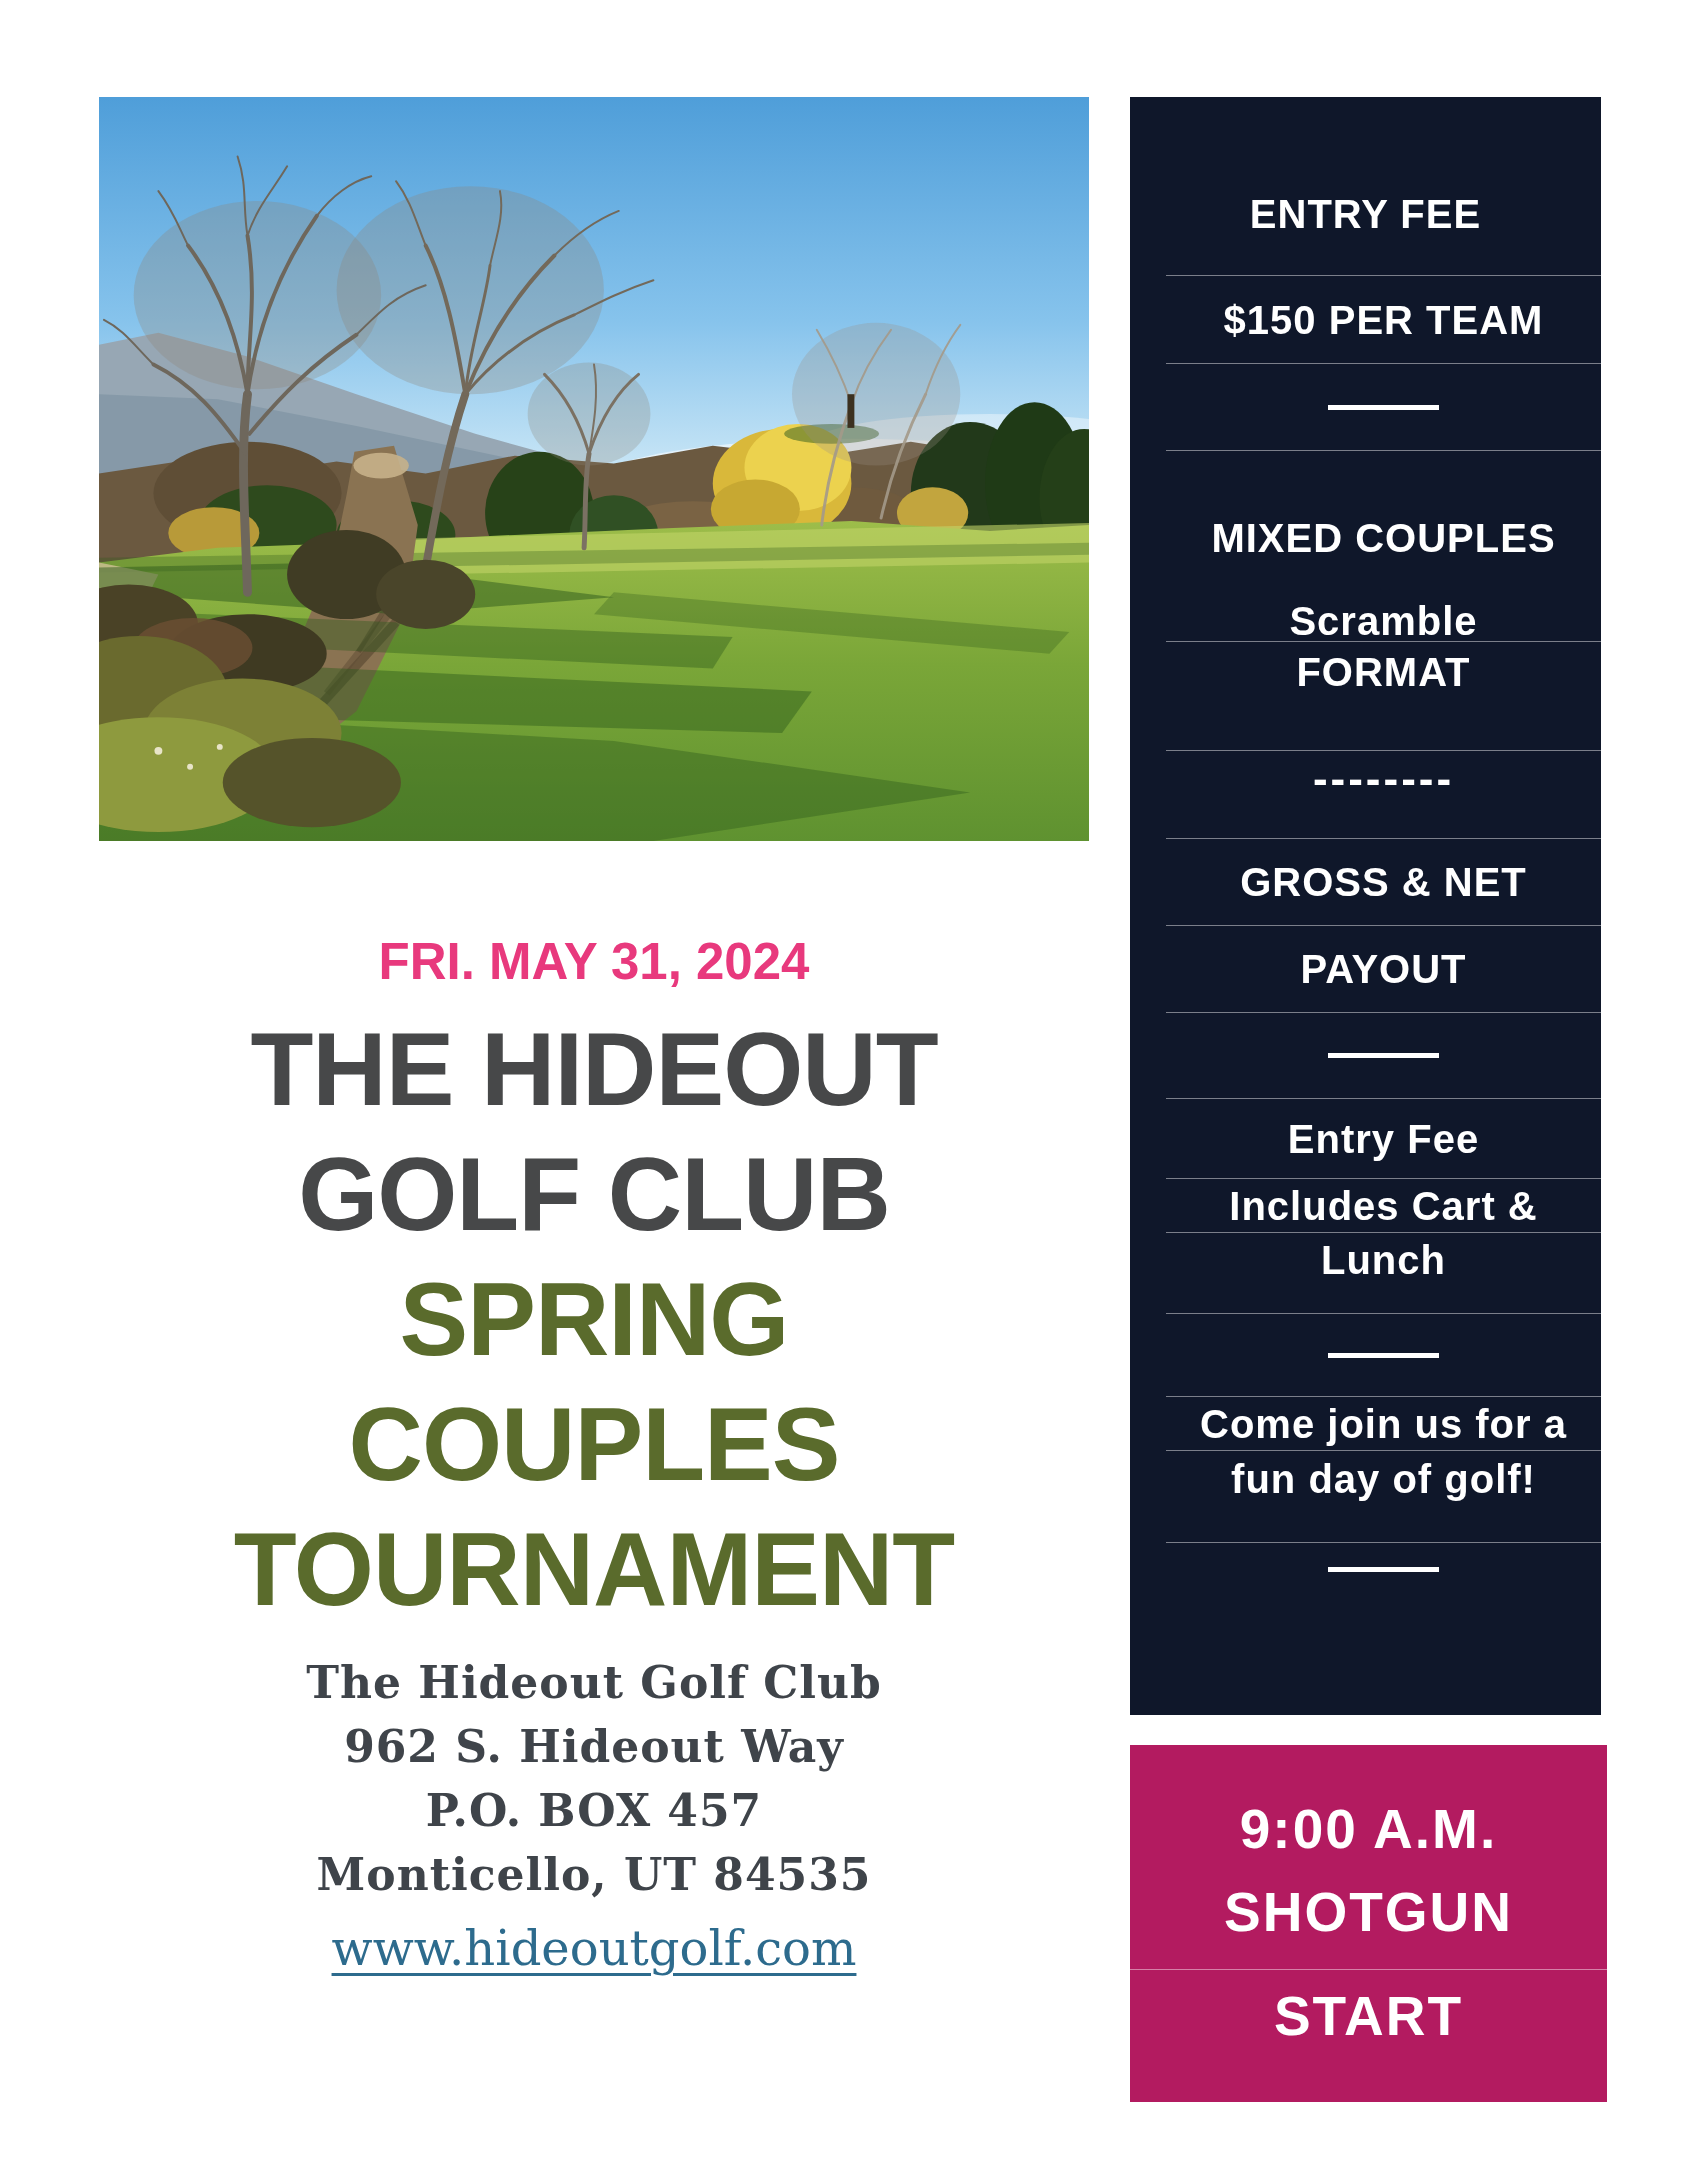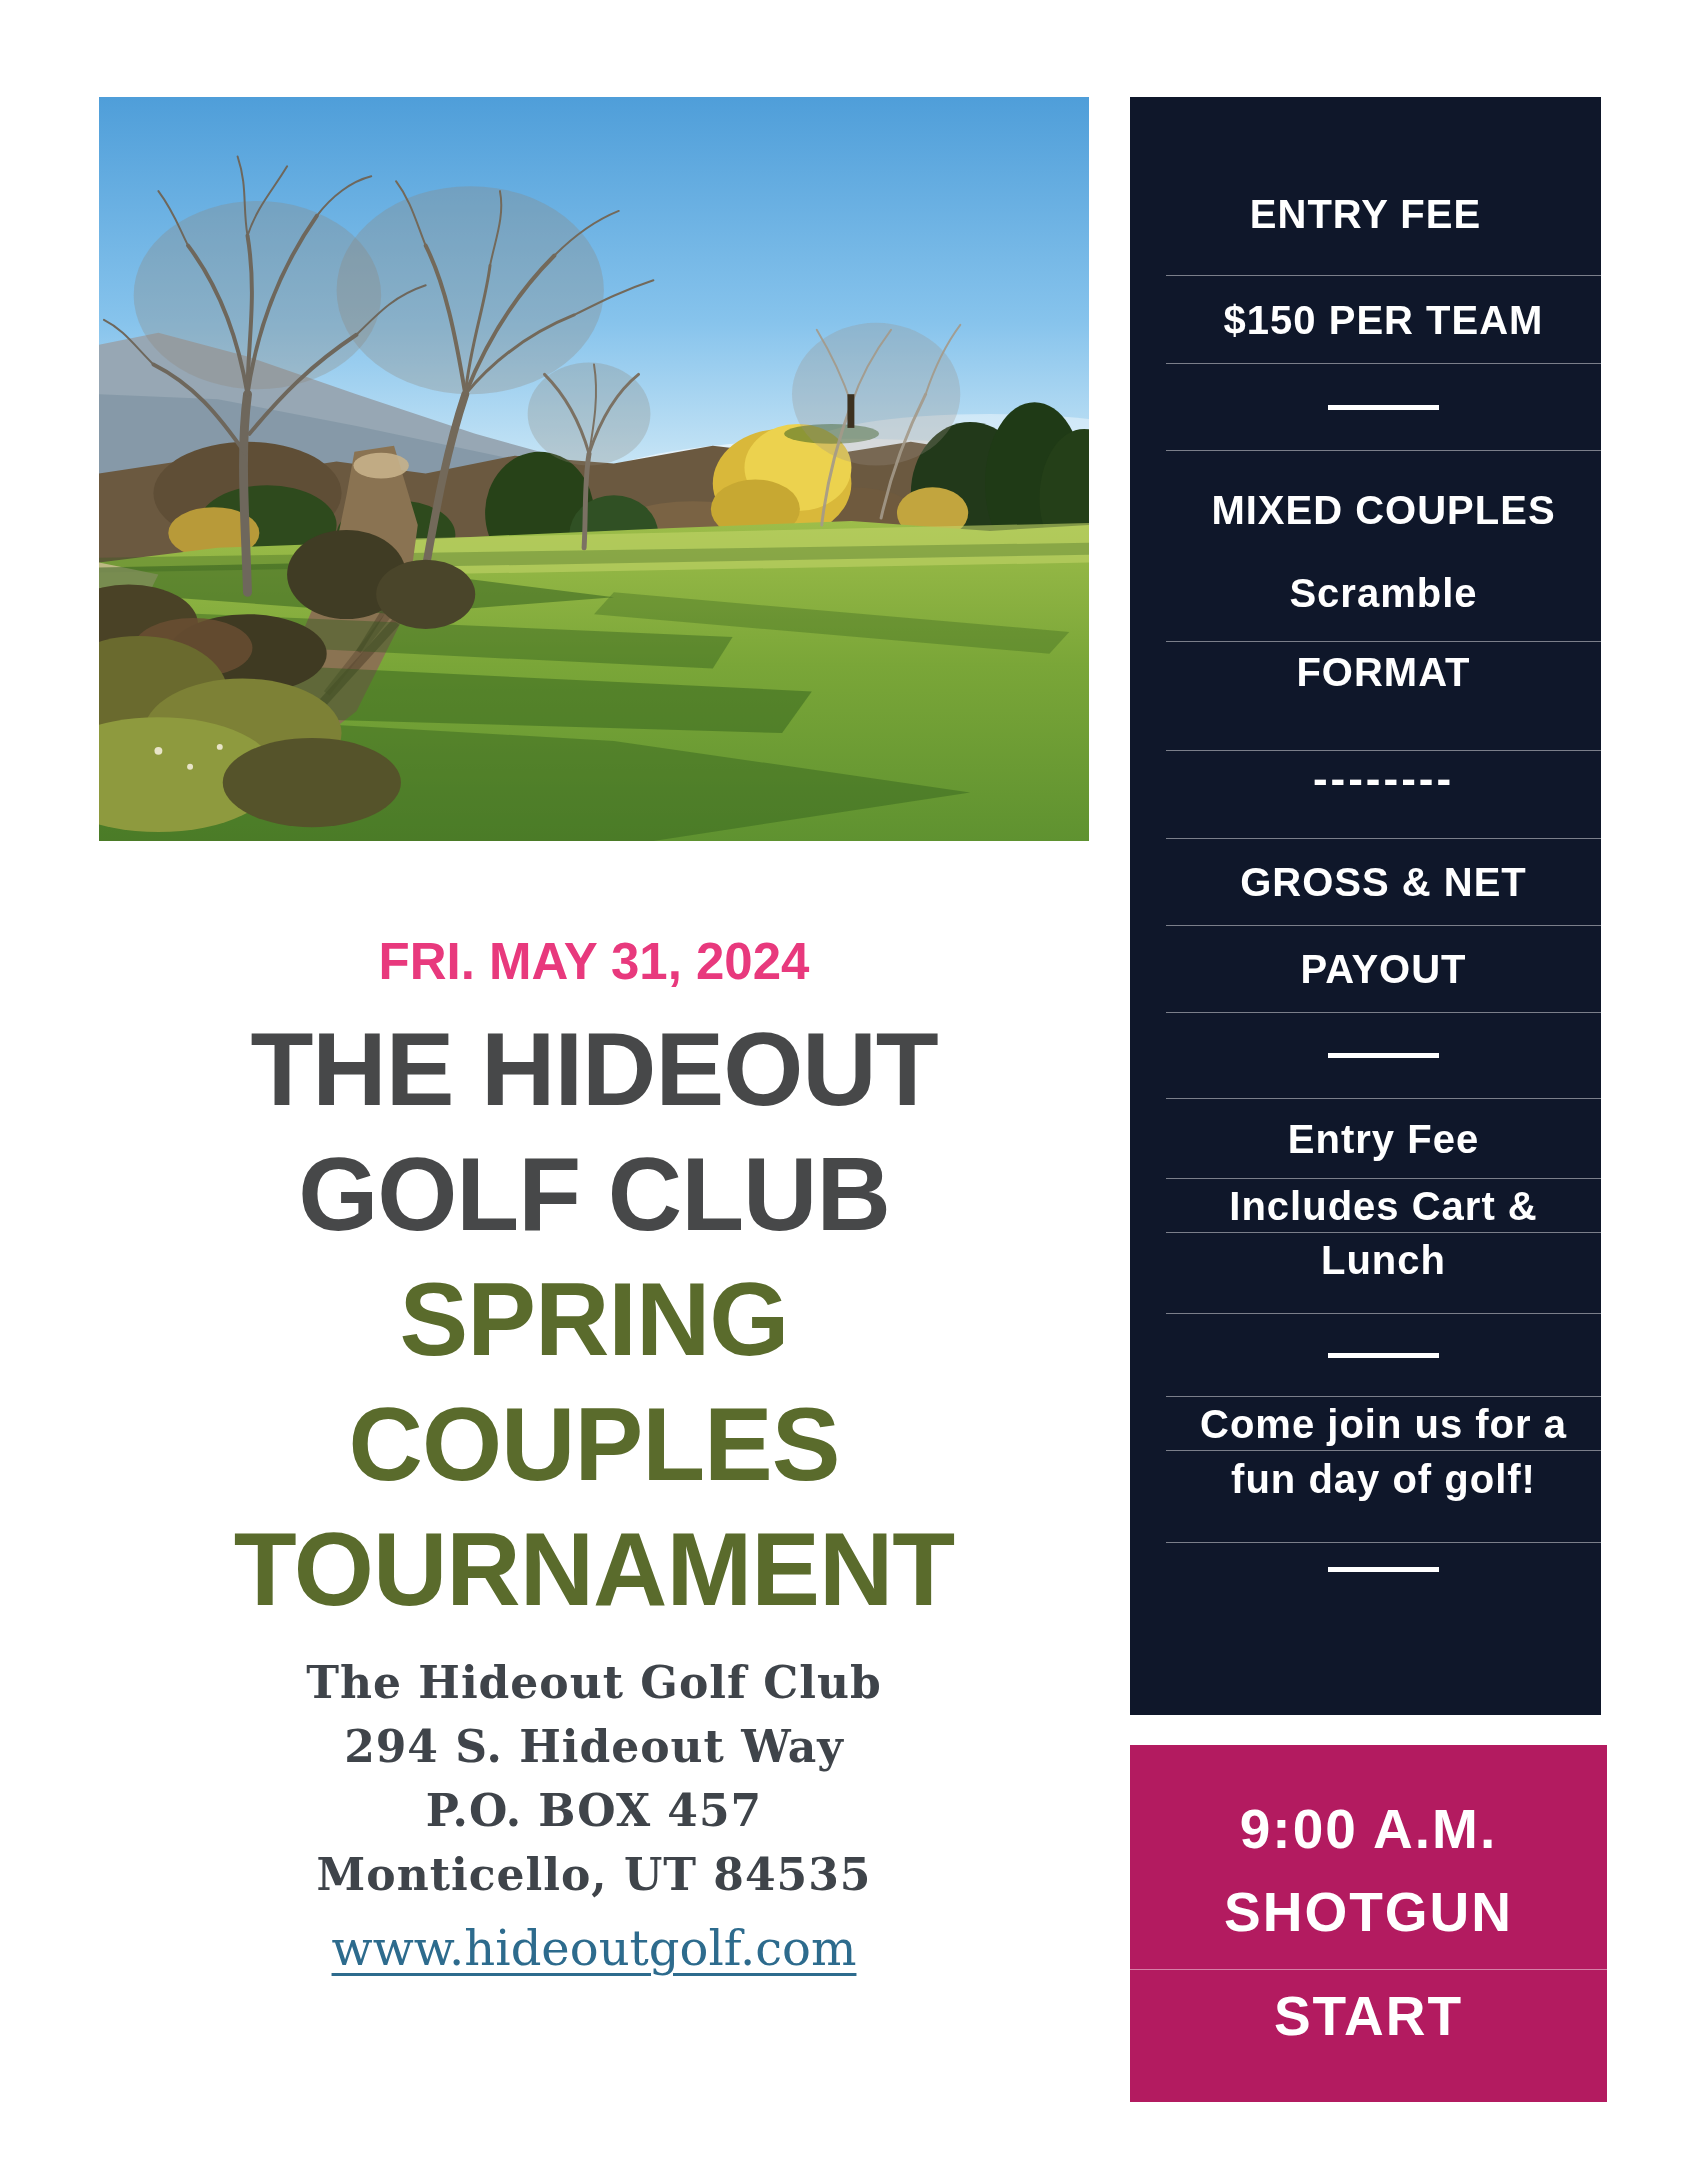--- a/index.html
+++ b/index.html
@@ -41,21 +41,21 @@
   }
   .srow{
     box-sizing:border-box;display:flex;flex-direction:column;align-items:center;
     justify-content:center;color:#ffffff;font-weight:bold;font-size:40px;
     letter-spacing:1px;text-align:center;line-height:40px;flex:0 0 auto;
   }
   .srow.bord{border-top:1px solid rgba(255,255,255,0.45);margin-left:36px;}
   .r1{height:178px;padding-top:55px;}
   .r2{height:88px;}
   .r3{height:87px;}
-  .r4{height:191px;justify-content:center;padding-top:10px;}
+  .r4{height:191px;justify-content:flex-end;padding-top:10px;}
   .r4 .line2{margin-top:43px;}
   .r5{height:109px;justify-content:flex-start;padding-top:10px;}
   .r6{height:88px;justify-content:flex-start;padding-top:8px;font-size:44px;letter-spacing:3px;}
   .r7{height:87px;}
   .r8{height:87px;}
   .r9{height:86px;}
   .r10{height:80px;}
   .r11{height:54px;}
   .r12{height:81px;justify-content:flex-start;padding-top:7px;}
   .r13{height:83px;}
@@ -223,21 +223,21 @@
 <div class="title-block">
   <div class="title-gray">THE HIDEOUT</div>
   <div class="title-gray">GOLF CLUB</div>
   <div class="title-olive">SPRING</div>
   <div class="title-olive">COUPLES</div>
   <div class="title-olive">TOURNAMENT</div>
 </div>
 
 <div class="address-block">
   <div class="addr-line">The Hideout Golf Club</div>
-  <div class="addr-line">294 S. Hideout Way</div>
+  <div class="addr-line">962 S. Hideout Way</div>
   <div class="addr-line">P.O. BOX 457</div>
   <div class="addr-line">Monticello, UT 84535</div>
   <div class="web-line">
     <a href="#">www.hideoutgolf.com</a>
   </div>
 </div>
 
 <div class="sidebar">
   <div class="srow r1">
     <span>ENTRY FEE</span>

